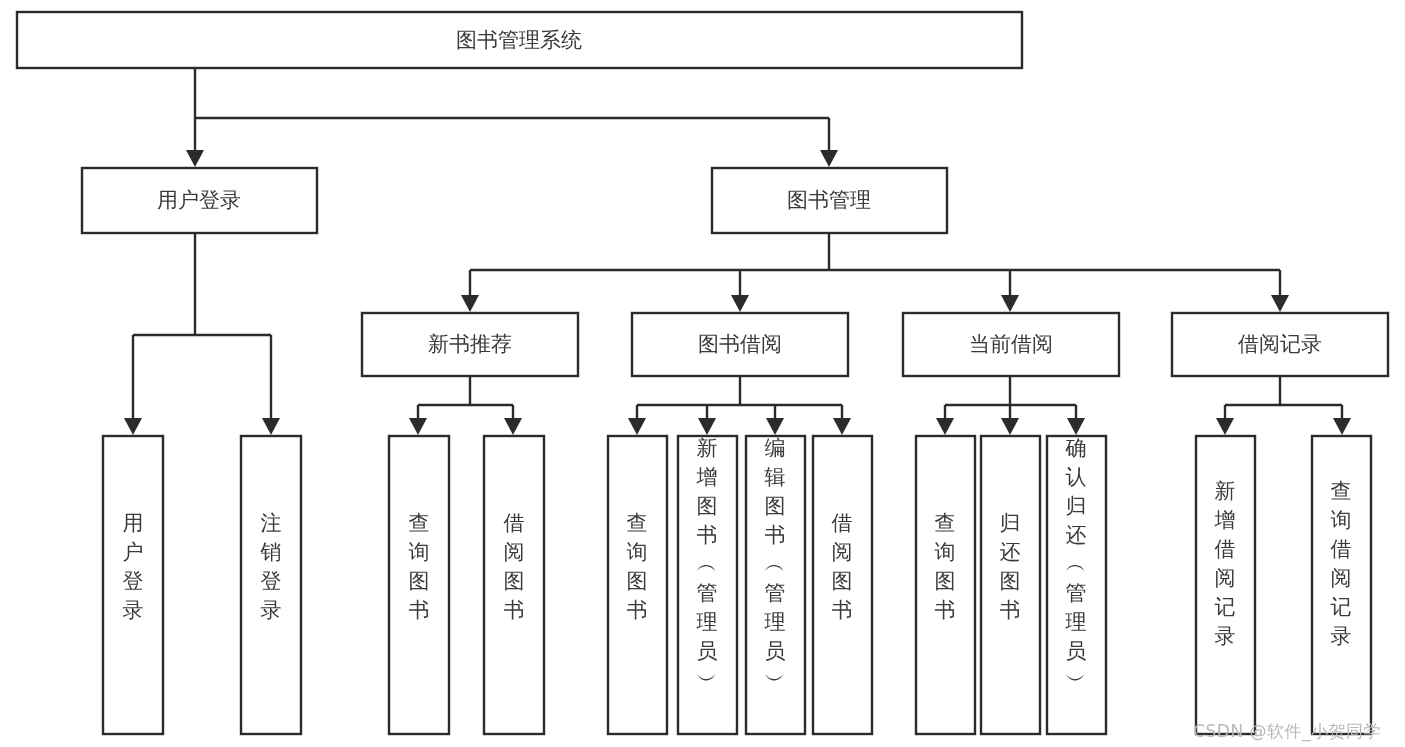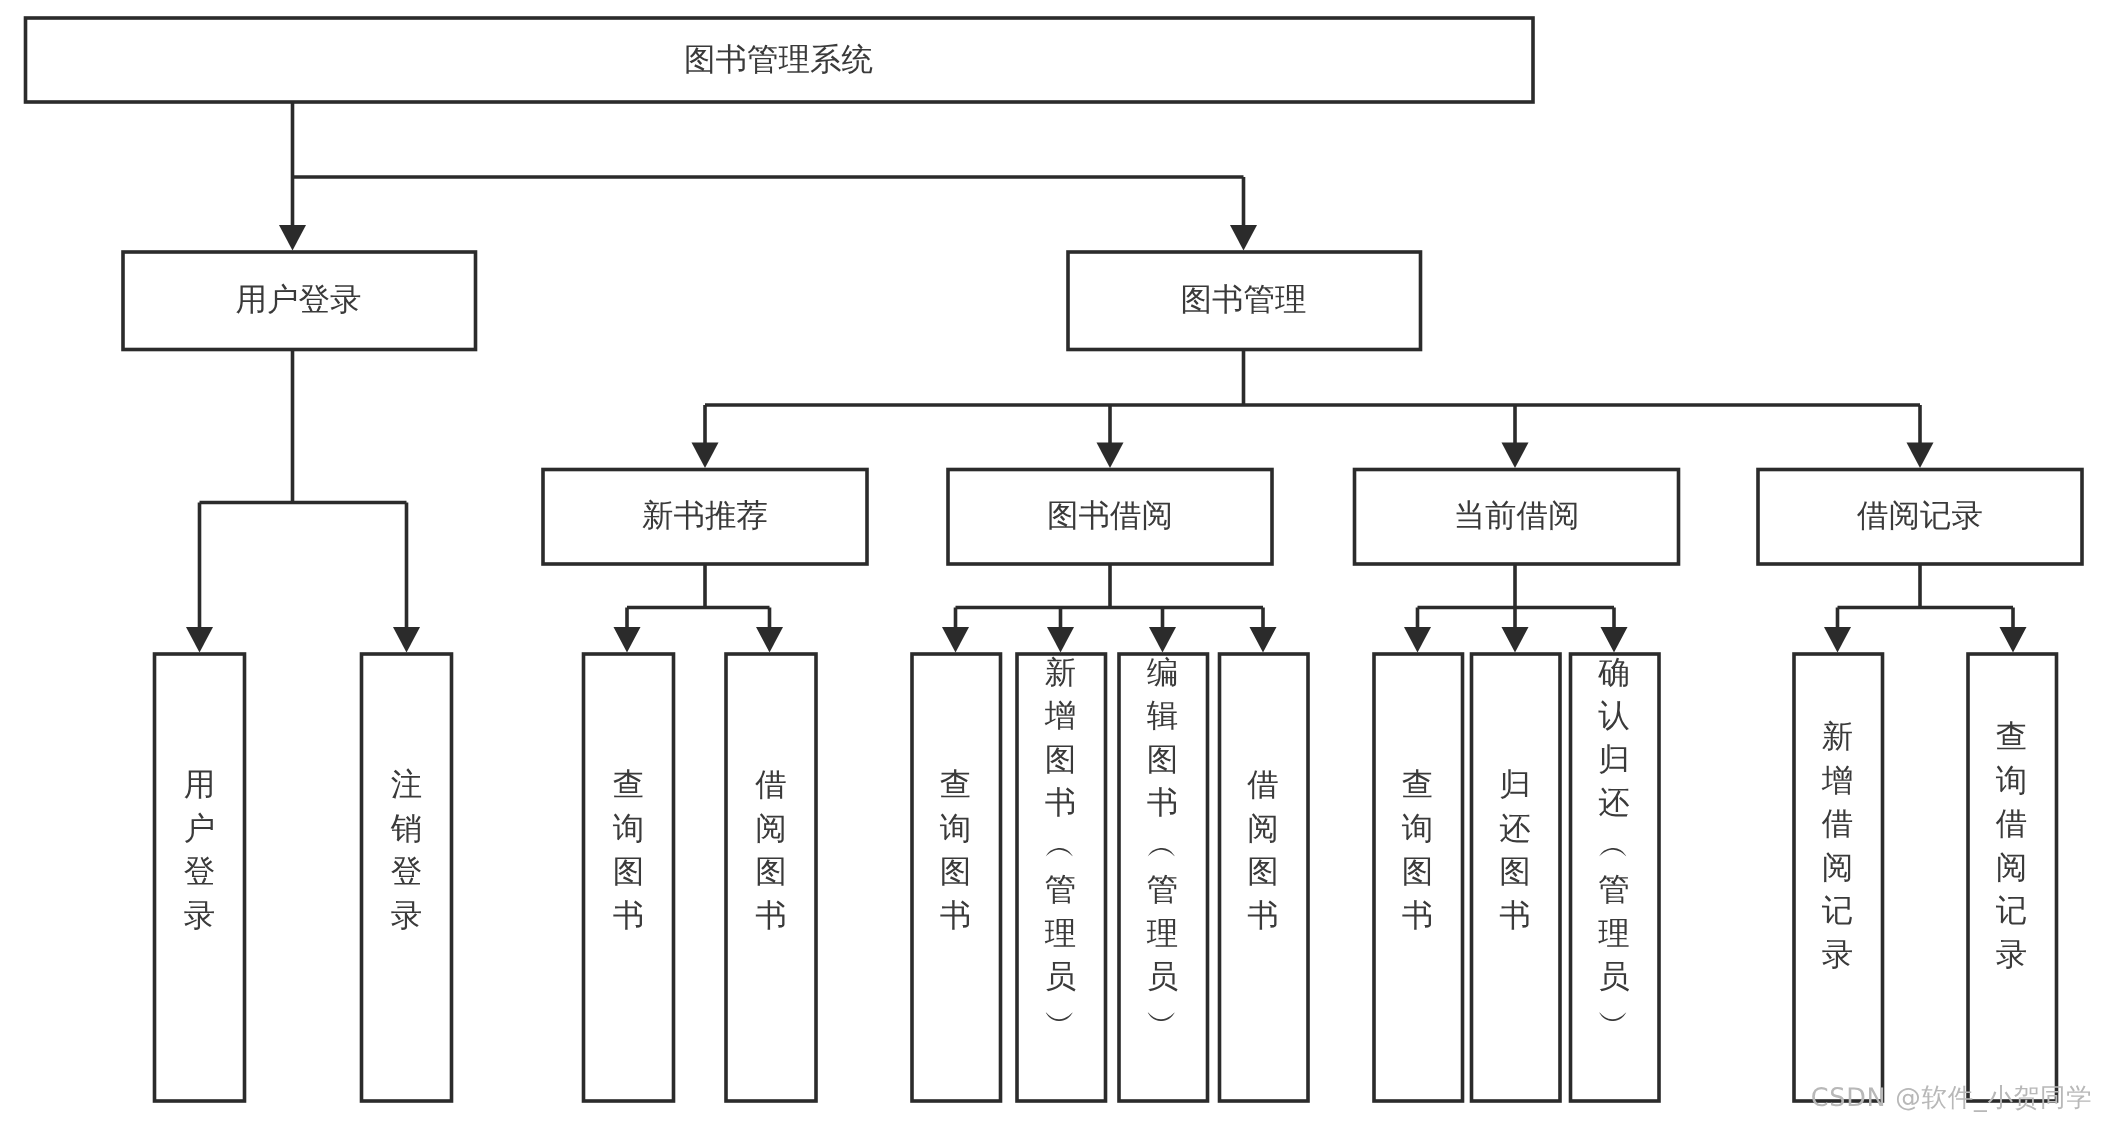--- a/index.html
+++ b/index.html
@@ -49,21 +49,21 @@
     dominant-baseline: middle;
   }
   .node-label-vertical {
     fill: #3a3a3a;
     font-family: "DejaVu Sans", "Liberation Sans", sans-serif;
     font-size: 21px;
     text-anchor: middle;
   }
   .watermark {
     position: absolute;
-    right: 10px;
+    right: 24px;
     bottom: 4px;
     font-family: "DejaVu Sans", "Liberation Sans", sans-serif;
     font-size: 17px;
     color: #b8b8b8;
     white-space: nowrap;
     letter-spacing: 0.5px;
     user-select: none;
   }
 </style>
 </head>

